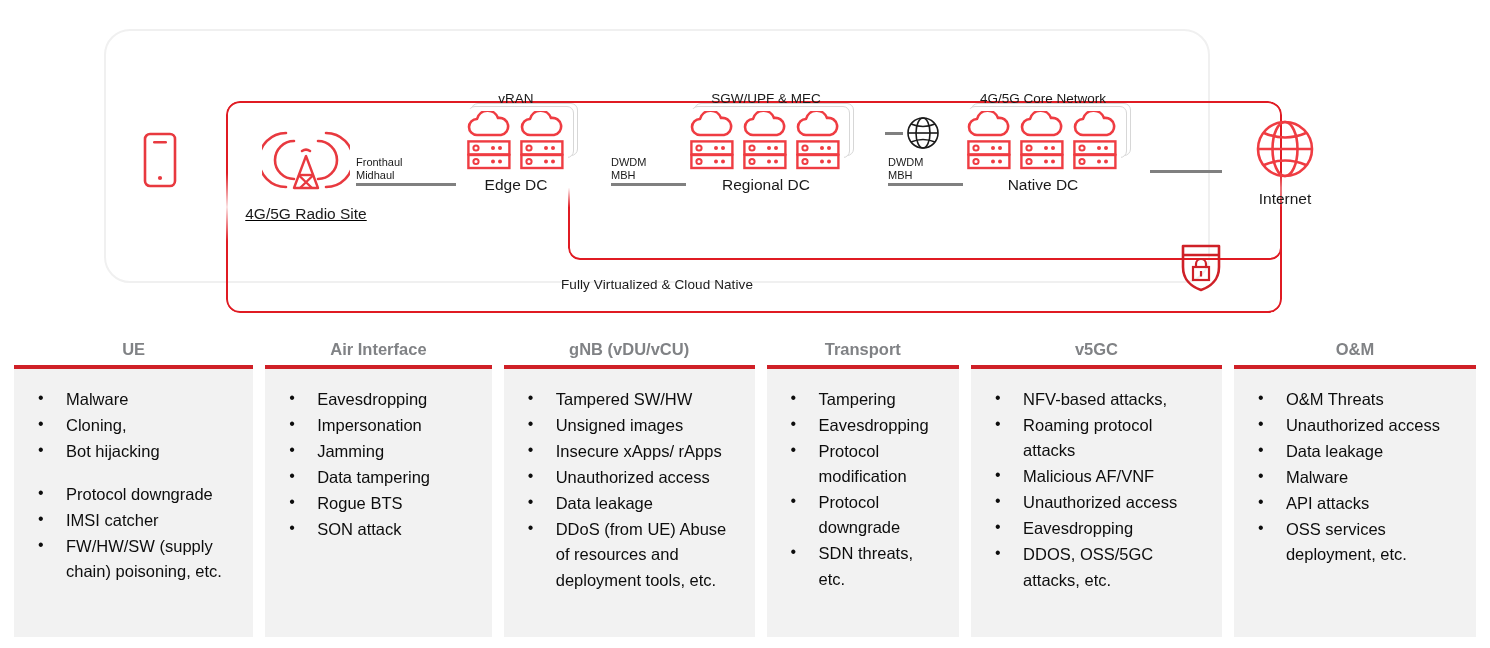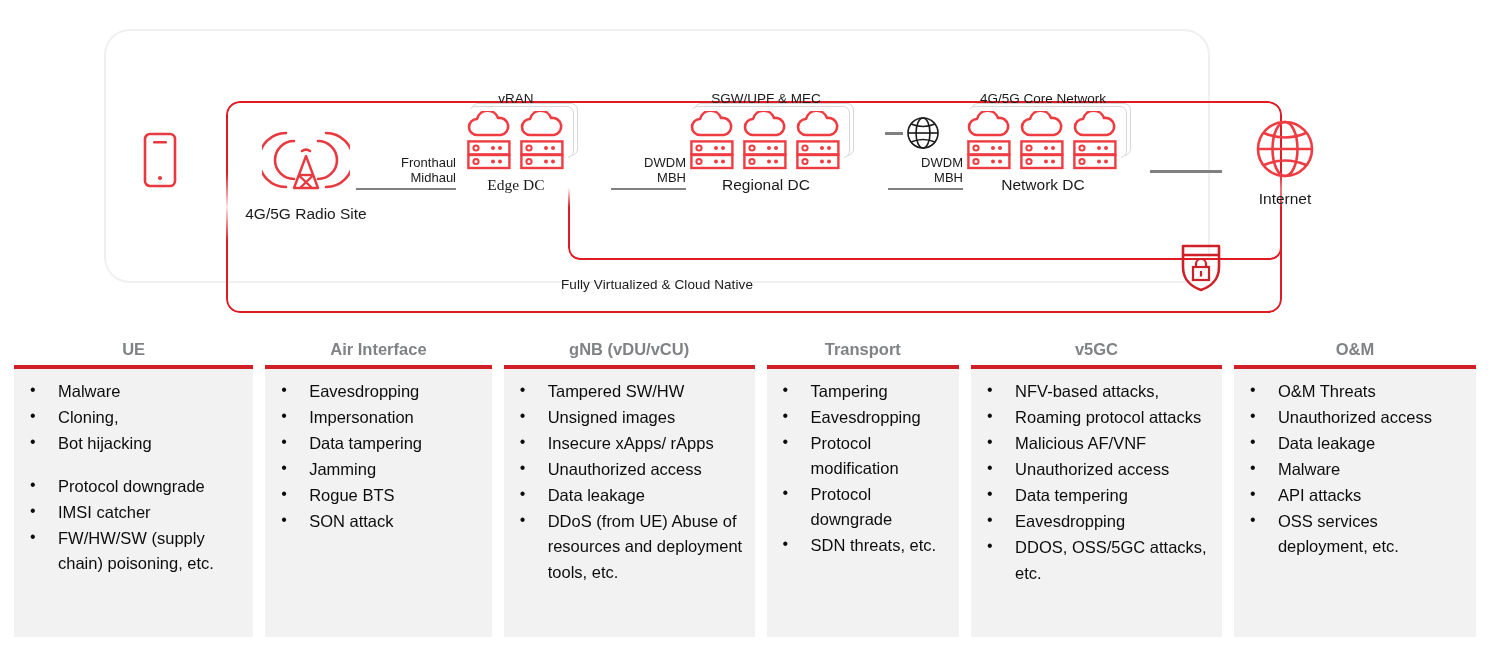--- a/index.html
+++ b/index.html
@@ -97,22 +97,22 @@
     gap: 9px;
     background: #ffffff;
     padding: 2px 4px 0 2px;
   }
 
   .unit { display: flex; flex-direction: column; align-items: center; gap: 3px; }
 
   
   .link {
     position: absolute;
-    text-align: right;
-    font-size: 13px;
+    text-align: left;
+    font-size: 11px;
     color: #1a1a1a;
     line-height: 1.15;
   }
   .link .line {
     width: 100%;
     height: 2.5px;
     background: #808080;
     margin-top: 2px;
   }
 
@@ -138,21 +138,21 @@
     color: #808285;
     padding-bottom: 6px;
   }
   .col-rule { height: 4px; background: #cf2027; }
   .col-body {
     background: #f2f2f2;
     flex: 1 1 auto;
     min-height: 268px;
     padding: 10px 8px 10px 10px;
   }
-  .col-body ul { list-style: none; margin: 0; padding: 0; }
+  .col-body ul { list-style: none; margin: 8px; padding: 0; }
   .col-body li {
     position: relative;
     padding-left: 34px;
     font-size: 16.5px;
     line-height: 1.52;
     color: #0d0d0d;
     margin-bottom: 1px;
   }
   .col-body li::before {
     content: "\2022";
@@ -182,21 +182,21 @@
     <div class="node" style="left:24px; top:101px; width:60px;">
       <span>
         <svg width="34" height="56" viewBox="0 0 34 56" aria-hidden="true">
           <rect x="2" y="2" width="30" height="52" rx="5" ry="5" fill="none" stroke="#e8393f" stroke-width="2.6"></rect>
           <rect x="10" y="9" width="14" height="2.6" rx="1.3" fill="#e8393f"></rect>
           <circle cx="17" cy="46" r="2.1" fill="#e8393f"></circle>
         </svg>
       </span>
     </div>
 
-    <div class="node" style="left:120px; top:94px; width:160px;">
+    <div class="node" style="left:120px; top:94px; width:160px;text-decoration:underline;">
       <span>
         <svg width="88" height="70" viewBox="0 0 88 70" aria-hidden="true">
           <g fill="none" stroke="#e8393f" stroke-width="2.6" stroke-linecap="round">
             <path d="M32 16 A16 16 0 0 0 32 54"></path>
             <path d="M56 16 A16 16 0 0 1 56 54"></path>
             <path d="M24 8 A26 26 0 0 0 24 62"></path>
             <path d="M64 8 A26 26 0 0 1 64 62"></path>
             <path d="M40 26 A7 7 0 0 1 48 26"></path>
           </g>
           <g fill="none" stroke="#e8393f" stroke-width="2.4" stroke-linejoin="round">
@@ -209,21 +209,21 @@
       <div class="node-caption">4G/5G Radio Site</div>
     </div>
 
     <div class="link" style="left:250px; top:125px; width:100px;">
       <div>Fronthaul</div>
       <div>Midhaul</div>
       <div class="line"></div>
     </div>
 
     <div class="group-title" style="left:330px; top:60px; width:160px;">vRAN</div>
-    <div class="node" style="left:330px; top:78px; width:160px;font-family:Liberation Serif, serif;">
+    <div class="node" style="left:330px; top:78px; width:160px;">
       <div class="stack">
         <div class="stack-inner">
           <div class="unit">
             <svg width="44" height="26" viewBox="0 0 44 26" aria-hidden="true">
               <path d="M10 24 A8 8 0 0 1 10 8 A11 11 0 0 1 31 7 A8.5 8.5 0 0 1 34 24 Z" fill="none" stroke="#ef3c42" stroke-width="2.6" stroke-linejoin="round"></path>
             </svg>
             <svg width="44" height="30" viewBox="0 0 44 30" aria-hidden="true">
               <rect x="1.4" y="1.4" width="41" height="13" fill="none" stroke="#ef3c42" stroke-width="2.4"></rect>
               <rect x="1.4" y="15" width="41" height="13" fill="none" stroke="#ef3c42" stroke-width="2.4"></rect>
               <circle cx="9" cy="8" r="2.6" fill="none" stroke="#ef3c42" stroke-width="2"></circle>
@@ -375,21 +375,21 @@
               <circle cx="9" cy="8" r="2.6" fill="none" stroke="#ef3c42" stroke-width="2"></circle>
               <circle cx="9" cy="21.5" r="2.6" fill="none" stroke="#ef3c42" stroke-width="2"></circle>
               <circle cx="26" cy="8" r="2" fill="#ef3c42"></circle>
                 <circle cx="33" cy="8" r="2" fill="#ef3c42"></circle>
               <circle cx="26" cy="21.5" r="2" fill="#ef3c42"></circle>
                 <circle cx="33" cy="21.5" r="2" fill="#ef3c42"></circle>
             </svg>
           </div>
         </div>
       </div>
-      <div class="node-caption">Network DC</div>
+      <div class="node-caption">Native DC</div>
     </div>
 
   </div>
 
   <div class="plain-line" style="left:1150px; top:170px; width:72px;"></div>
 
   <div class="node" style="left:1225px; top:118px; width:120px;">
     <span>
       <svg width="62" height="62" viewBox="0 0 62 62" aria-hidden="true">
         <circle cx="31" cy="31" r="27" fill="none" stroke="#ef3c42" stroke-width="2.6"></circle>
@@ -430,22 +430,22 @@
       </div>
     </div>
 
     <div class="col" style="width:233px;justify-content:center;">
       <div class="col-head">Air Interface</div>
       <div class="col-rule"></div>
       <div class="col-body">
         <ul>
           <li>Eavesdropping</li>
           <li>Impersonation</li>
+          <li>Jamming</li>
           <li>Data tampering</li>
-          <li>Jamming</li>
           <li>Rogue BTS</li>
           <li>SON attack</li>
         </ul>
       </div>
     </div>
 
     <div class="col" style="width:258px;">
       <div class="col-head">gNB (vDU/vCU)</div>
       <div class="col-rule"></div>
       <div class="col-body">
@@ -476,21 +476,20 @@
 
     <div class="col" style="width:258px;">
       <div class="col-head">v5GC</div>
       <div class="col-rule"></div>
       <div class="col-body">
         <ul>
           <li>NFV-based attacks,</li>
           <li>Roaming protocol attacks</li>
           <li>Malicious AF/VNF</li>
           <li>Unauthorized access</li>
-          <li>Data tempering</li>
           <li>Eavesdropping</li>
           <li>DDOS, OSS/5GC attacks, etc.</li>
         </ul>
       </div>
     </div>
 
     <div class="col" style="width:249px;">
       <div class="col-head">O&amp;M</div>
       <div class="col-rule"></div>
       <div class="col-body">

